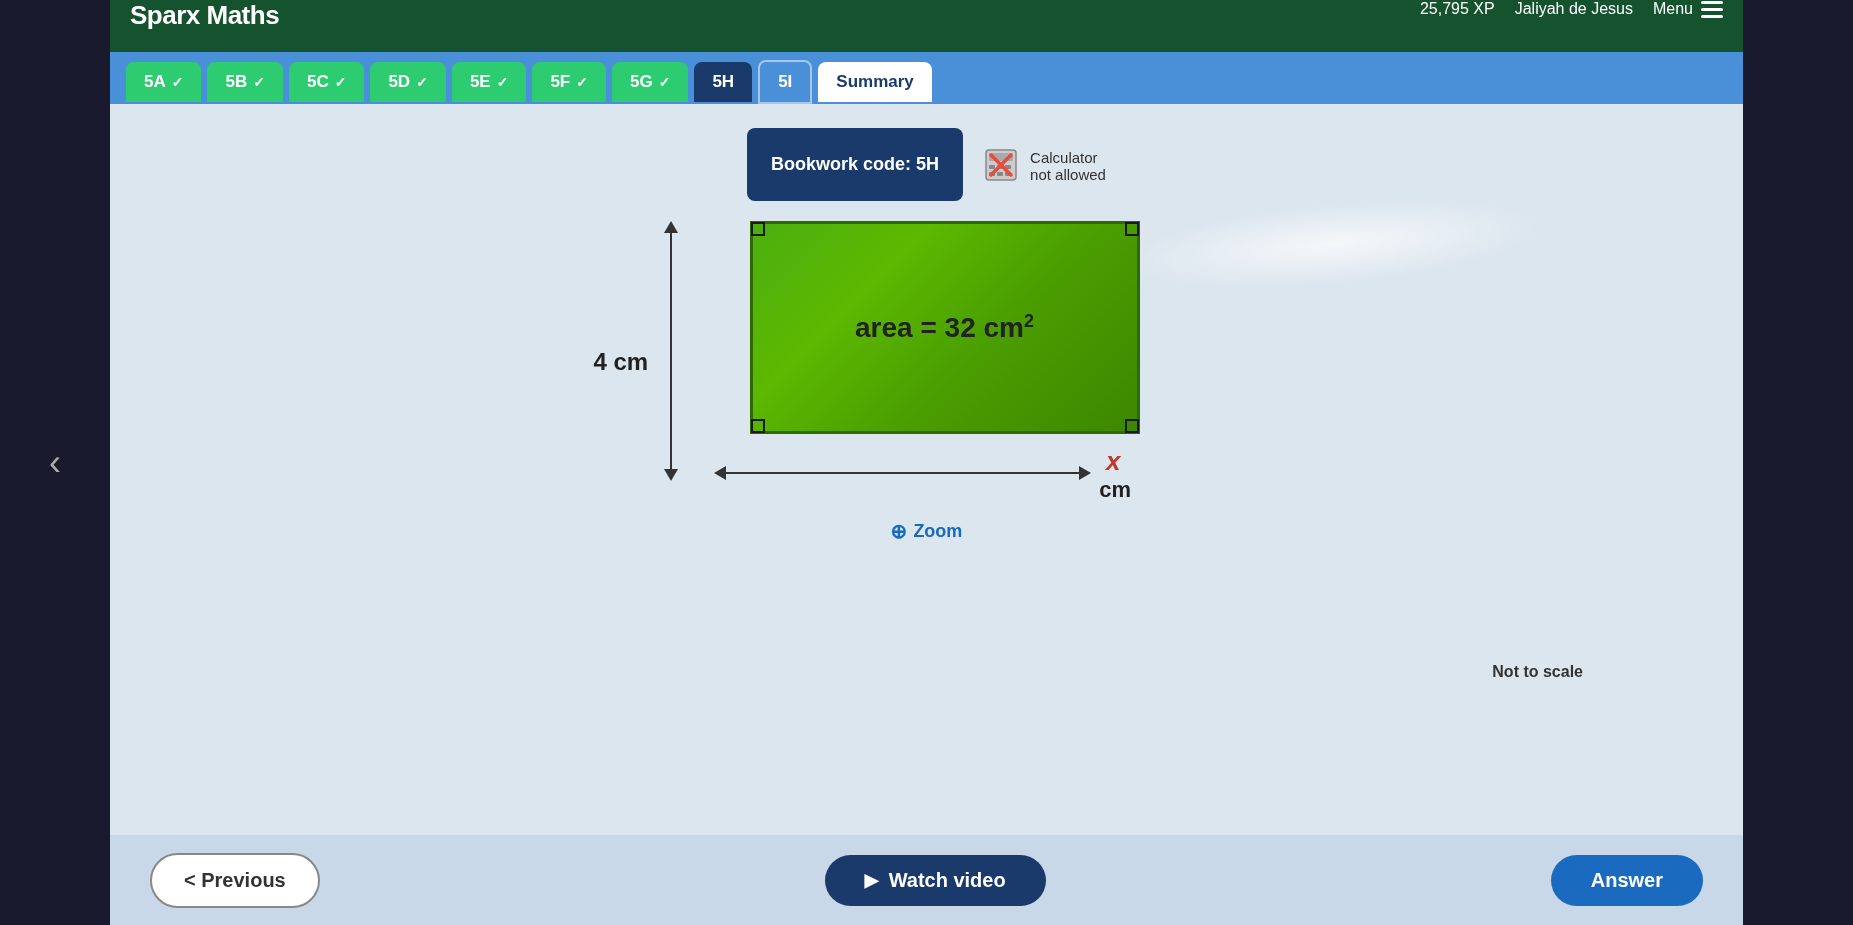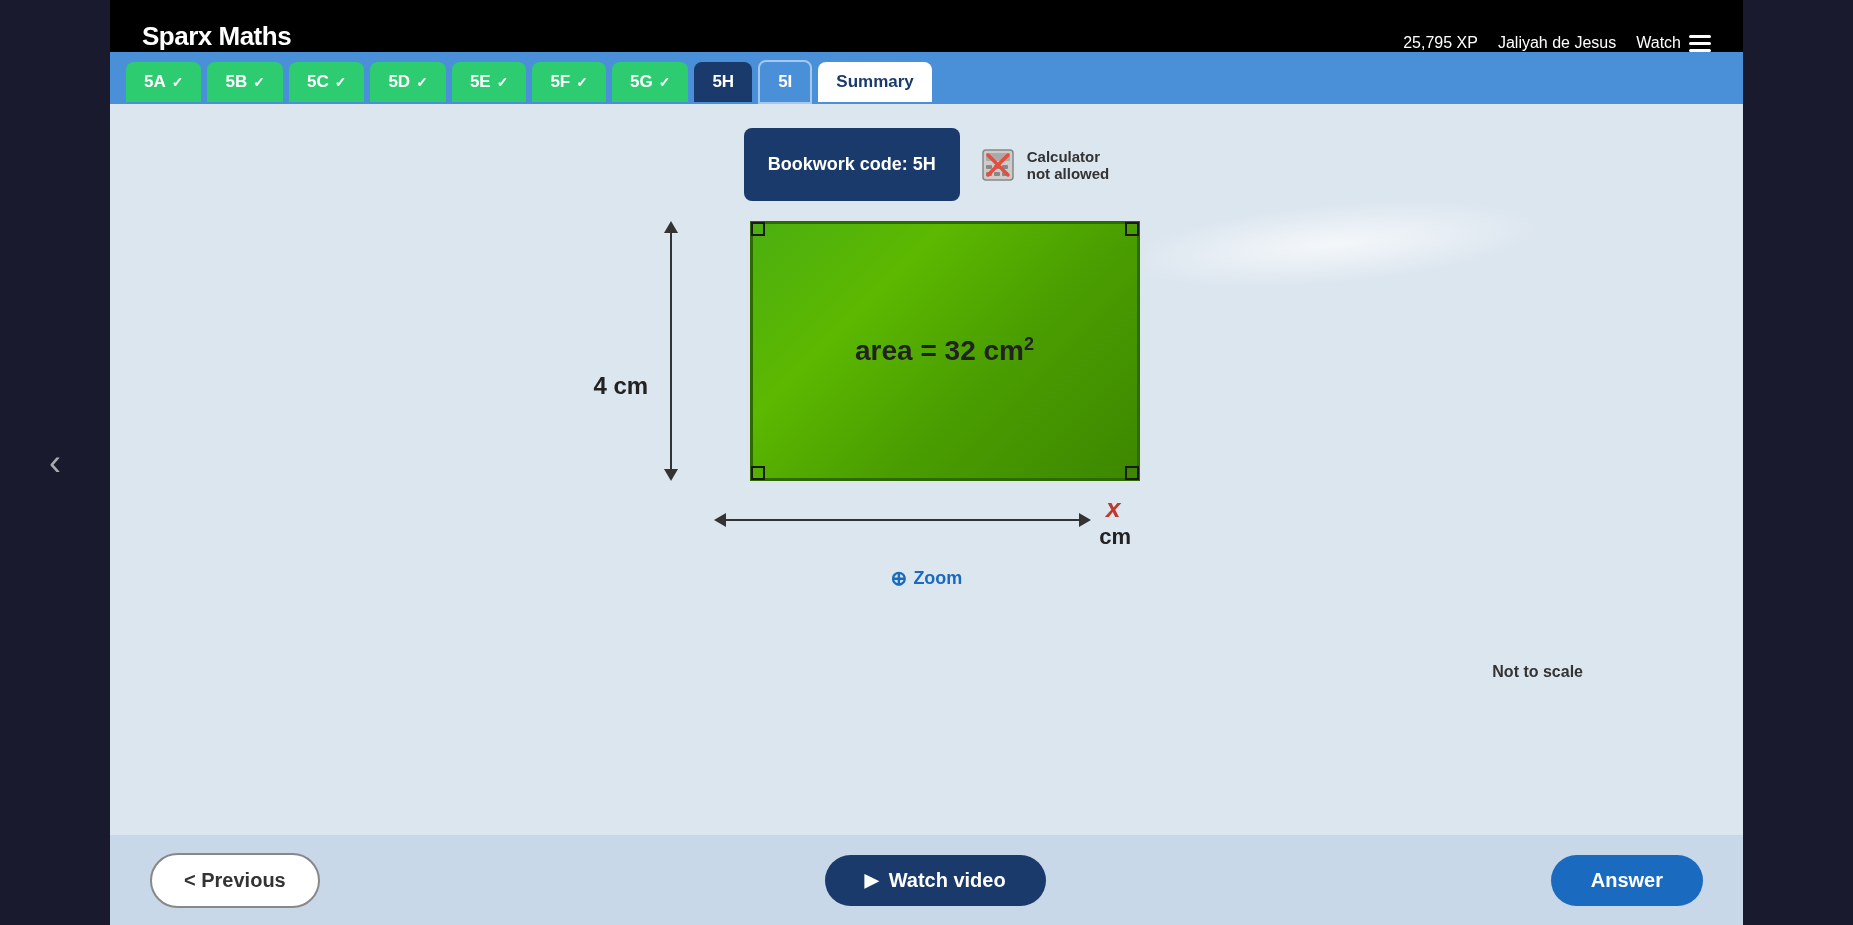--- a/index.html
+++ b/index.html
@@ -30,24 +30,24 @@
 
     .main-content {
       flex: 1;
       background: #e8eef4;
       display: flex;
       flex-direction: column;
     }
 
     
     .header {
-      background: #000000;
-      display: flex;
-      align-items: flex-end;
-      padding: 0 32px;
+      background: #14532d;
+      display: flex;
+      align-items: flex-start;
+      padding: 0 20px;
       height: 52px;
       flex-shrink: 0;
     }
 
     .brand-title {
       color: white;
       font-size: 26px;
       font-weight: 700;
       margin-right: auto;
       letter-spacing: -0.5px;
@@ -162,25 +162,25 @@
       background: #1a3a6b;
       color: white;
       padding: 26px 24px;
       border-radius: 8px;
       font-size: 18px;
       font-weight: 600;
     }
 
     .calculator-notice {
       display: flex;
-      align-items: center;
+      align-items: flex-end;
       gap: 11px;
       font-size: 15px;
       color: #333;
-      font-weight: 700;
+      font-weight: 400;
     }
 
     .calc-icon {
       position: relative;
       width: 36px;
       height: 36px;
     }
 
     .calc-icon svg {
       width: 36px;
@@ -233,21 +233,21 @@
       top: 50%;
       transform: translateY(-50%);
       font-size: 24px;
       font-weight: 700;
       color: #222;
     }
 
     
     .green-rect {
       width: 390px;
-      height: 260px;
+      height: 213px;
       background: linear-gradient(135deg, #4caf10 0%, #5cb800 30%, #4a9e00 60%, #3d8700 100%);
       border: 3px solid #2d6b00;
       display: flex;
       align-items: center;
       justify-content: center;
       position: relative;
       margin-left: 36px;
     }
 
     
@@ -426,21 +426,21 @@
 </div>
 
 <div class="main-content">
 
   <div class="header">
     <span class="brand-title">Sparx Maths</span>
     <div class="header-right">
       <span class="xp-label">25,795 XP</span>
       <span class="user-name">Jaliyah de Jesus</span>
       <div class="menu-btn">
-        <span>Watch</span>
+        <span>Menu</span>
         <div class="hamburger">
           <span></span>
             <span></span>
             <span></span>
         </div>
       </div>
     </div>
   </div>
 
   <div class="tab-bar">

